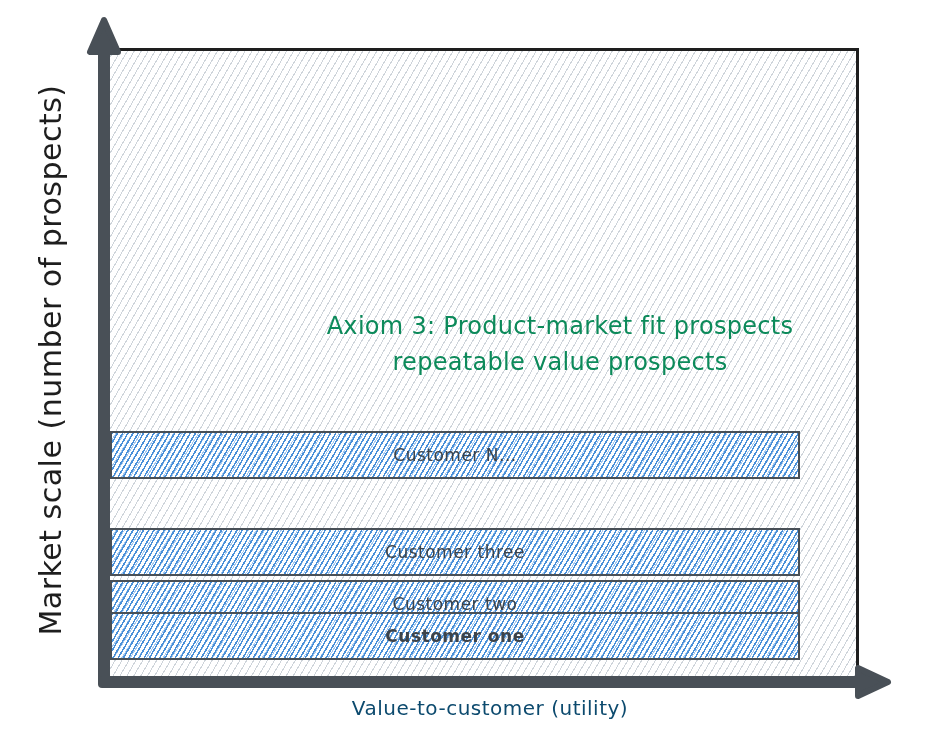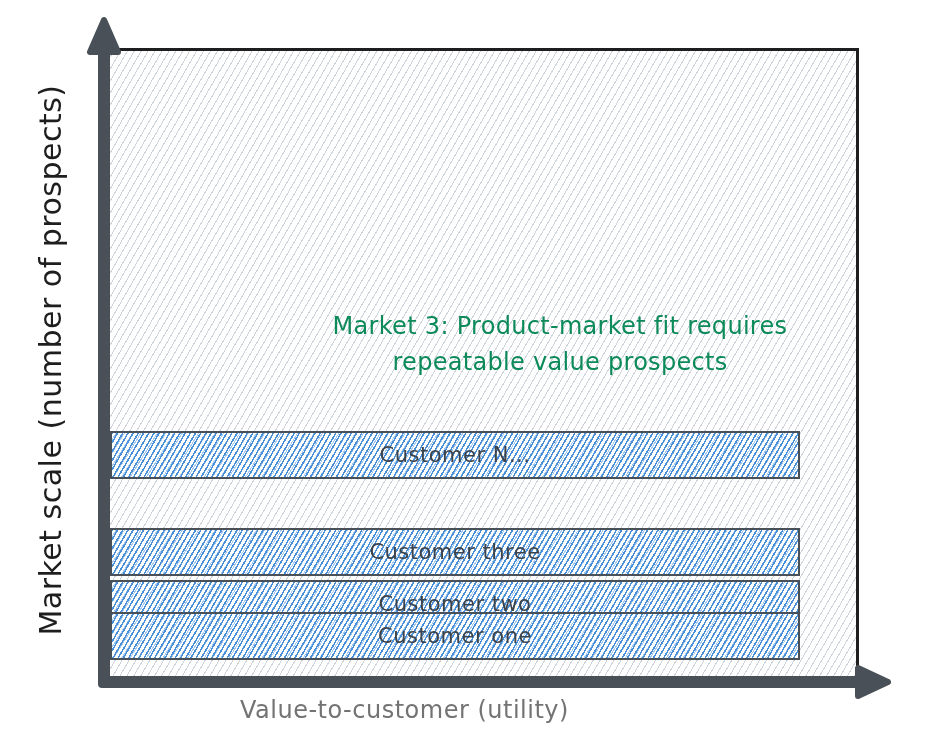--- a/index.html
+++ b/index.html
@@ -15,28 +15,28 @@
     .band {
       position: absolute; left: 110px; width: 686px; height: 44px;
       border: 2px solid #495057; box-sizing: content-box;
       background-color: #ffffff;
       background-image:
         repeating-linear-gradient(-60deg, transparent 0px, transparent 3px, #4a90d9 3px, #4a90d9 4.5px),
         repeating-linear-gradient(-58deg, transparent 0px, transparent 6px, #a5c8ee 6px, #a5c8ee 7px);
       display: flex; align-items: center; justify-content: center;
     }
     .band-label {
-      font-family: "DejaVu Sans", sans-serif; font-size: 21px; color: #3d434a;
+      font-family: "DejaVu Sans", sans-serif; font-size: 17px; color: #3d434a;
       letter-spacing: 0.5px; background: transparent;
     }
     .axis-y-line { position: absolute; left: 98px; top: 40px; width: 12px; height: 646px; background: #495057; border-radius: 4px; }
     .axis-x-line { position: absolute; left: 98px; top: 676px; width: 772px; height: 12px; background: #495057; border-radius: 4px; }
     .axis-label-x {
-      position: absolute; left: 240px; top: 696px; width: 500px; text-align: left;
-      font-size: 24px; color: #737373; letter-spacing: 0.5px;
+      position: absolute; left: 240px; top: 696px; width: 500px; text-align: center;
+      font-size: 20px; color: #0c4a6e; letter-spacing: 0.5px;
     }
     .axis-label-y {
       position: absolute; left: 50px; top: 360px; width: 660px; text-align: center;
       font-size: 30px; color: #1e1e1e; letter-spacing: 0.5px;
       transform: translate(-50%, -50%) rotate(-90deg); transform-origin: center;
       white-space: nowrap;
     }
     .annotation {
       position: absolute; left: 270px; top: 308px; width: 580px; text-align: center;
       font-size: 24px; line-height: 36px; color: #0c8a5a; letter-spacing: 0.3px;
@@ -52,26 +52,26 @@
 
   <div class="band" style="top:431px;">
     <span class="band-label">Customer N...</span>
   </div>
   <div class="band" style="top:489px;margin-top:39px;">
     <span class="band-label">Customer three</span>
   </div>
   <div class="band" style="top:580px;">
     <span class="band-label">Customer two</span>
   </div>
-  <div class="band" style="top:612px;">
+  <div class="band" style="top:612px;font-weight:bold;">
     <span class="band-label">Customer one</span>
   </div>
 
   <div class="annotation">
-    <div>Market 3: Product-market fit requires</div>
+    <div>Axiom 3: Product-market fit prospects</div>
     <div>repeatable value prospects</div>
   </div>
 
   <div class="axis-y-line"></div>
   <div class="axis-x-line"></div>
 
   <svg class="arrows" width="934" height="756">
     <polygon points="104,20 90,52 118,52" fill="#495057" stroke="#495057" stroke-width="6" stroke-linejoin="round"></polygon>
     <polygon points="888,682 858,668 858,696" fill="#495057" stroke="#495057" stroke-width="6" stroke-linejoin="round"></polygon>
   </svg>

